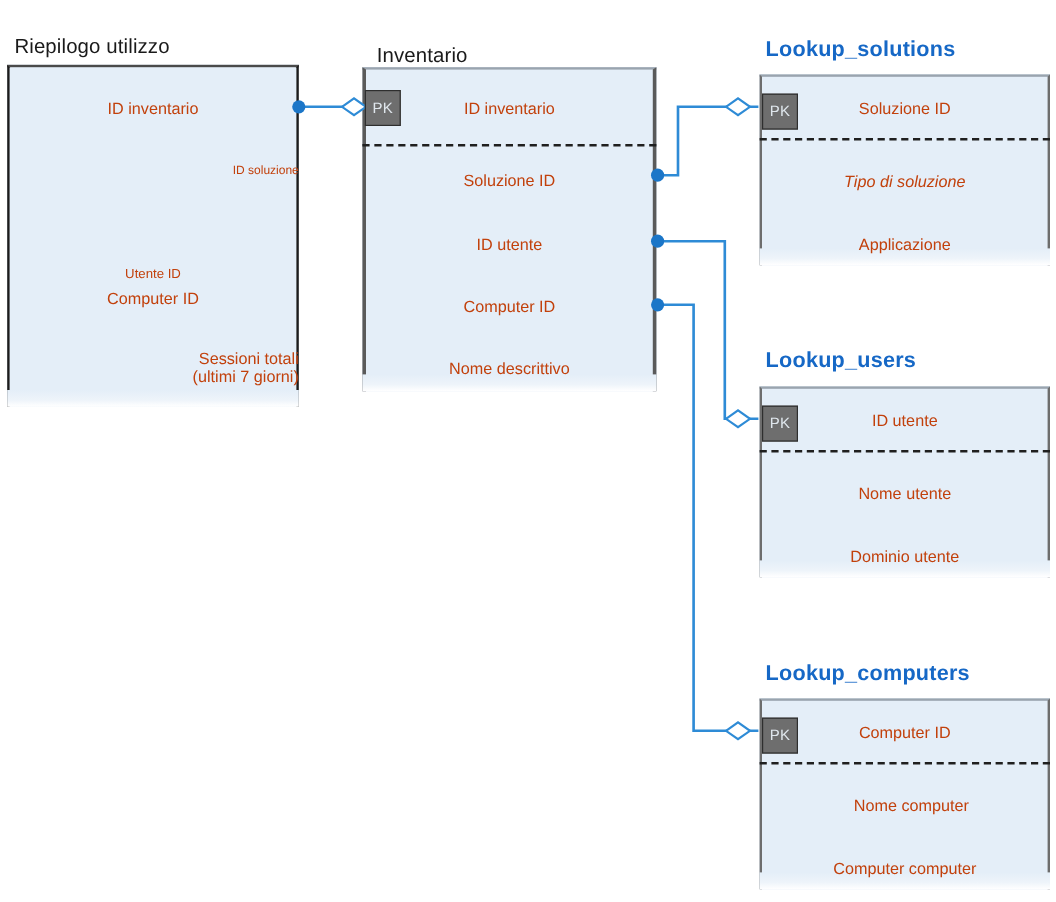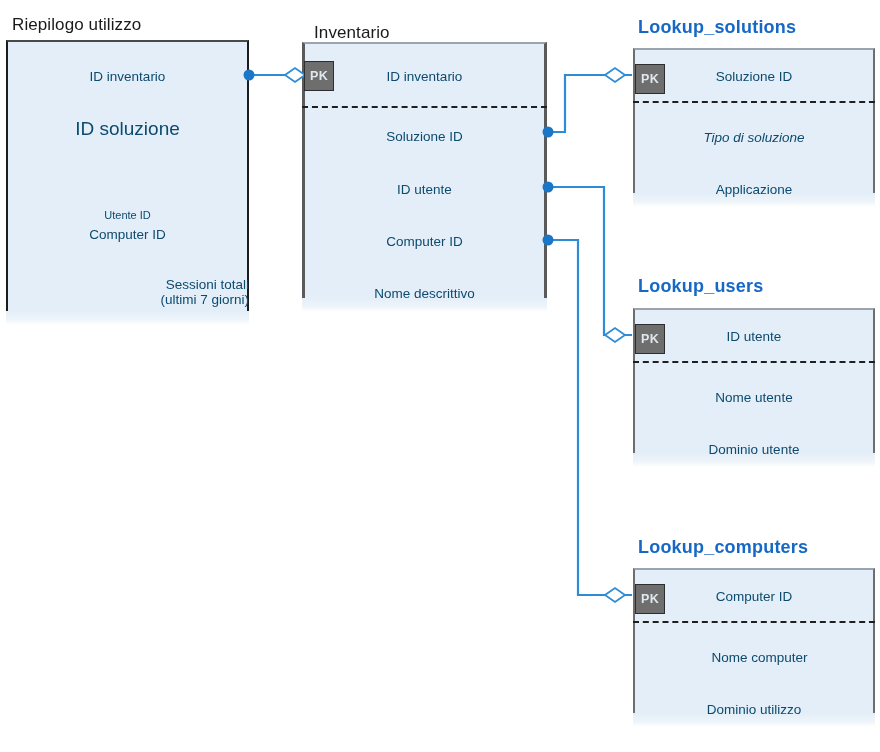--- a/index.html
+++ b/index.html
@@ -12,21 +12,21 @@
     width: 880px;
     height: 752px;
     position: relative;
     overflow: hidden;
     font-family: "Liberation Sans", sans-serif;
     -webkit-font-smoothing: antialiased;
   }
 
   #diagram-root {
     position: absolute;
-    left: 0; top: 2px;
+    left: 0; top: 16px;
     width: 880px;
     height: 700px;
   }
 
   
   #connectors {
     position: absolute;
     left: 0; top: 0;
     width: 880px;
     height: 752px;
@@ -101,40 +101,40 @@
     border-top: 2px dashed #1f1f1f;
     z-index: 4;
   }
 
   
   .attr {
     position: absolute;
     left: 0; right: 0;
     text-align: center;
     font-size: 12.5px;
-    color: #0c4a6e;
+    color: #c2410c;
     line-height: 15px;
     z-index: 4;
     white-space: pre-line;
   }
   .attr.sm   { font-size: 11px; }
-  .attr.lg   { font-size: 19px; }
+  .attr.lg   { font-size: 10px; text-align: right; }
   .attr.md   { font-size: 13.5px; }
 
   
   .pk-badge {
     position: absolute;
     width: 30px;
     height: 30px;
     box-sizing: border-box;
     background: #6e6e6e;
     border: 1px solid #2e2e2e;
     color: #dfe6ec;
     font-size: 12.5px;
-    font-weight: 700;
+    font-weight: 400;
     display: flex;
     align-items: center;
     justify-content: center;
     z-index: 6;
     letter-spacing: 0.3px;
   }
 </style>
 </head>
 <body>
 
@@ -201,21 +201,21 @@
   <div class="pk-badge" style="left:635px; top:322px;">PK</div>
 
   <div class="entity bordered" style="left:633px; top:566px; width:242px; height:159px;">
     <div class="body"></div>
     <div class="fade"></div>
 
     <div class="sep" style="top:53px;"></div>
 
     <div class="attr md" style="top:21px;">Computer ID</div>
     <div class="attr md" style="top:82px;padding-left:11px;">Nome computer</div>
-    <div class="attr md" style="top:134px;">Dominio utilizzo</div>
+    <div class="attr md" style="top:134px;">Computer computer</div>
   </div>
   <div class="pk-badge" style="left:635px; top:582px;">PK</div>
 
   <svg id="connectors" viewBox="0 0 880 752" width="880" height="752">
     <g fill="none" stroke="#2e8bd6" stroke-width="2.2" stroke-linecap="butt" stroke-linejoin="miter">
 
       <g>
         <path d="M 249 73 L 299 73"></path>
         <circle cx="249" cy="73" r="5.5" fill="#1b76c8" stroke="none"></circle>
         <polygon points="285,73 295,66 305,73 295,80" fill="#ffffff" stroke="#2e8bd6" stroke-width="1.8"></polygon>

